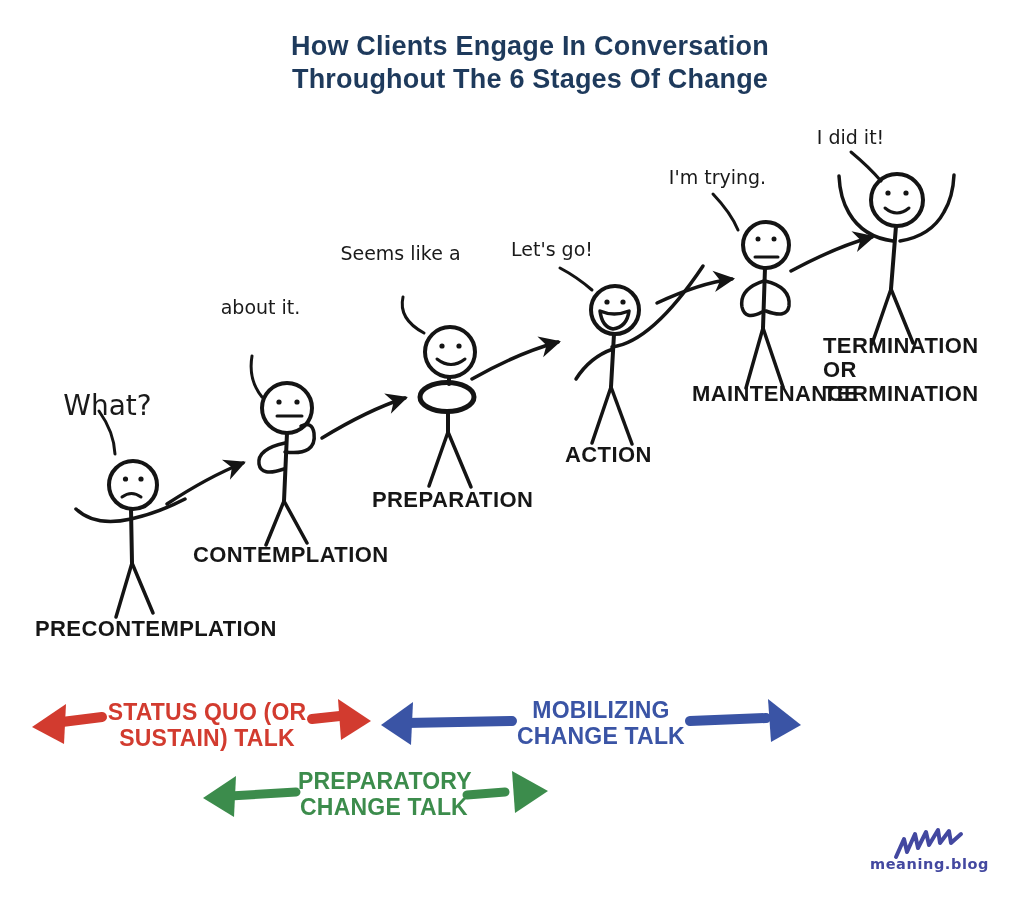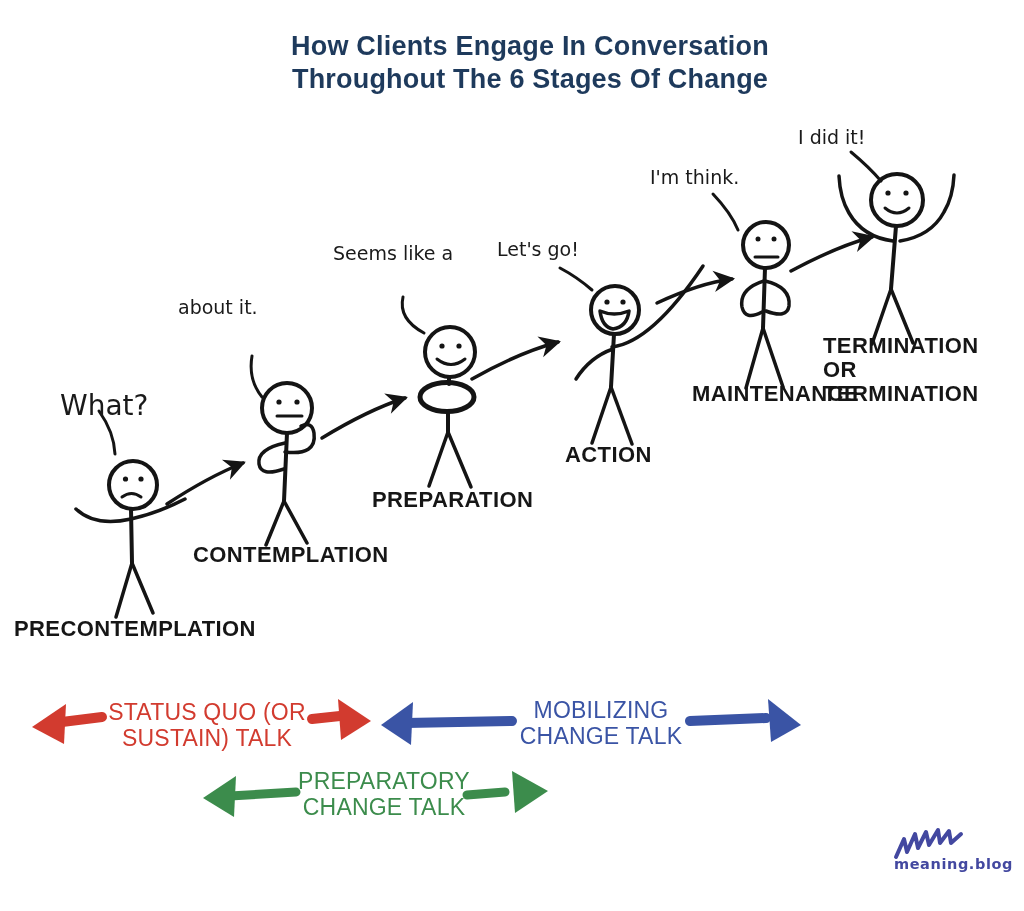--- a/index.html
+++ b/index.html
@@ -25,39 +25,39 @@
   .head-green{fill:var(--green);}
   .logo-mark{stroke:var(--logo_blue);fill:none;stroke-linecap:round;stroke-linejoin:round;}
 
   .title{
     position:absolute; top:30px; left:0; right:0; text-align:center;
     font-weight:bold; font-size:27px; line-height:1.24; color:var(--title);
     letter-spacing:0.2px;
     margin-left:36px;
   }
   .speech{
-    position:absolute; color:#1a1a1a;
+    position:absolute; text-align:center; color:#1a1a1a;
     font-family:"DejaVu Sans",sans-serif; font-size:19px; line-height:1.6;
   }
   .speech.big{font-size:28px;}
   .stage-label{
     position:absolute; text-align:left; color:#161616;
     font-weight:bold; font-size:22px; letter-spacing:0.4px; line-height:1.1;
   }
   .talk-label{
-    position:absolute; text-align:center; font-weight:normal;
+    position:absolute; text-align:center; font-weight:bold;
     font-size:23px; line-height:1.13; letter-spacing:0.2px;
   }
   .talk-label.red{color:var(--red);}
   .talk-label.blue{color:var(--blue);}
   .talk-label.green{color:var(--green);text-align:center;}
   .logo-text{
     position:absolute; left:867px; top:856px; width:125px; text-align:center;
     font-family:"DejaVu Sans",sans-serif; font-weight:bold; font-size:14.5px;
-    letter-spacing:0.6px; color:var(--logo_blue);margin-left:24px;
+    letter-spacing:0.6px; color:var(--logo_blue);
   }
 </style>
 </head>
 <body>
 
 <div class="canvas">
 
   <svg class="scene" viewBox="0 0 1024 911" aria-hidden="true">
     <defs>
       <marker id="ah" viewBox="0 0 8 8" refX="6.5" refY="4" markerWidth="7" markerHeight="7" orient="auto-start-reverse">
@@ -187,27 +187,27 @@
   <div class="speech" style="left:178px;top:292px;width:165px">
     <div>about it.</div>
   </div>
   <div class="speech" style="left:333px;top:238px;width:135px">
     <div>Seems like a</div>
   </div>
   <div class="speech" style="left:497px;top:234px;width:110px">
     <div>Let's go!</div>
   </div>
   <div class="speech" style="left:650px;top:162px;width:135px">
-    <div>I'm think.</div>
+    <div>I'm trying.</div>
   </div>
   <div class="speech" style="left:798px;top:122px;width:105px">
     <div>I did it!</div>
   </div>
 
-  <div class="stage-label" style="left:14px;top:617px;width:232px">
+  <div class="stage-label" style="left:35px;top:617px;width:232px">
     <div>PRECONTEMPLATION</div>
   </div>
   <div class="stage-label" style="left:193px;top:543px;width:195px">
     <div>CONTEMPLATION</div>
   </div>
   <div class="stage-label" style="left:372px;top:488px;width:155px">
     <div>PREPARATION</div>
   </div>
   <div class="stage-label" style="left:565px;top:443px;width:105px">
     <div>ACTION</div>

